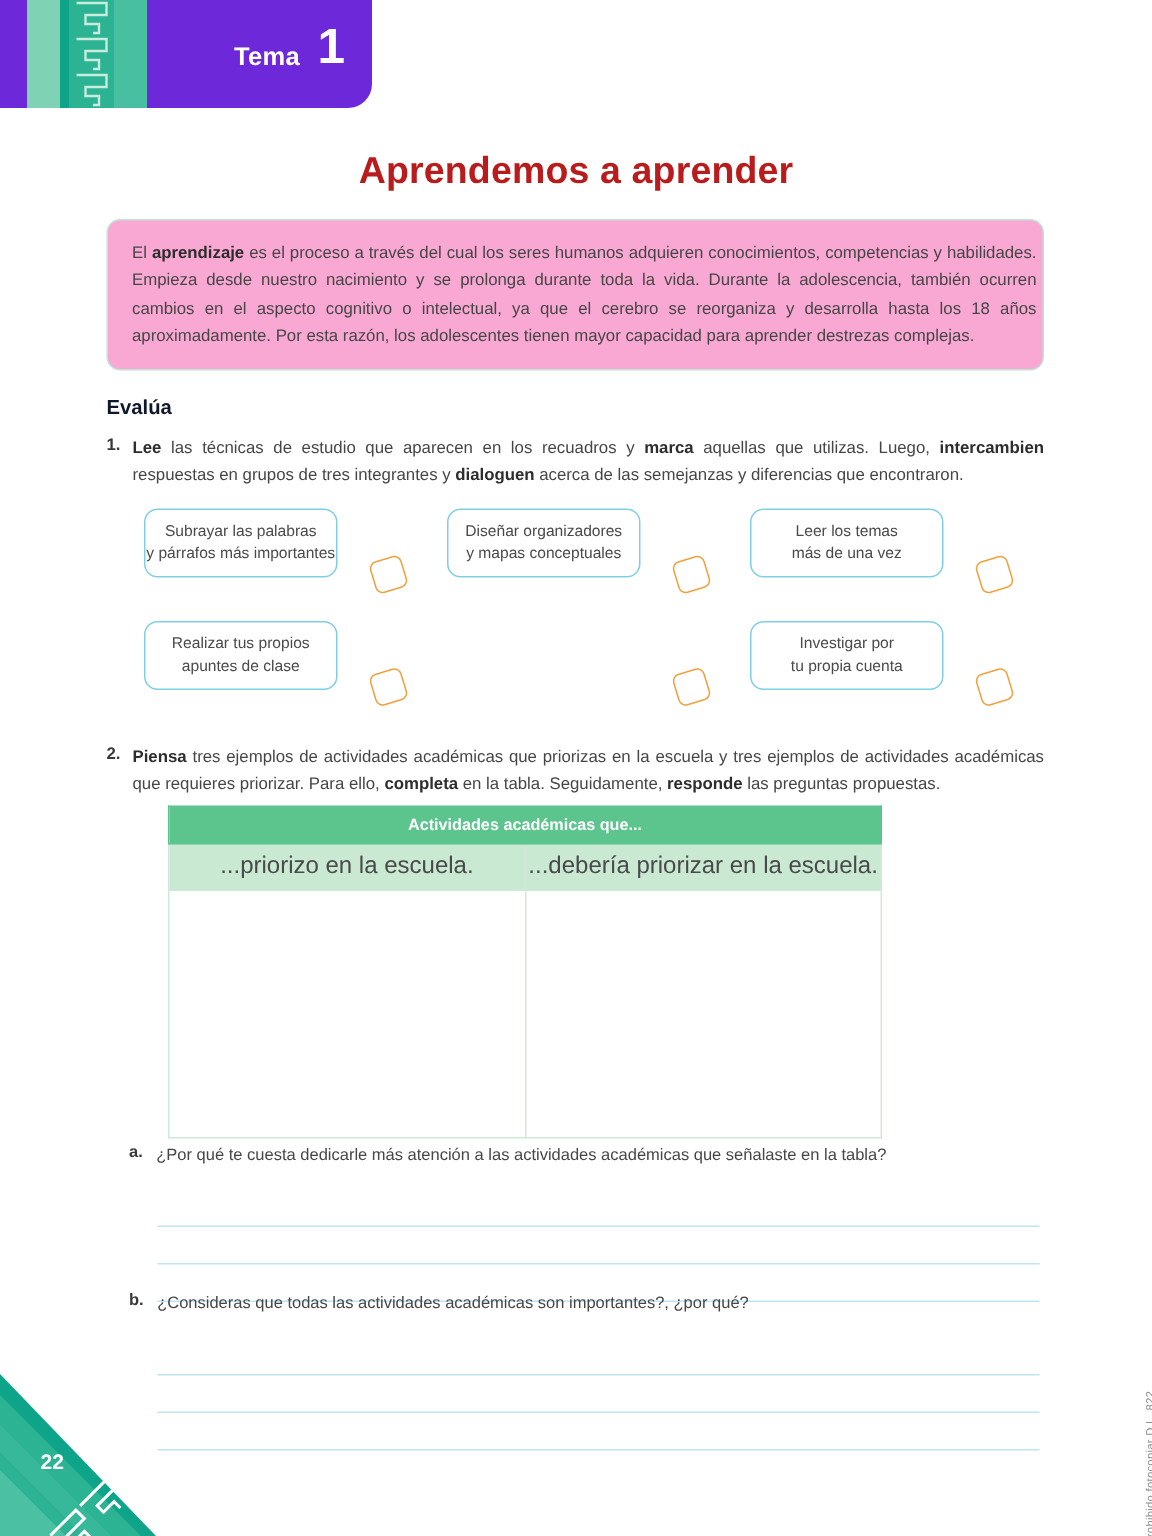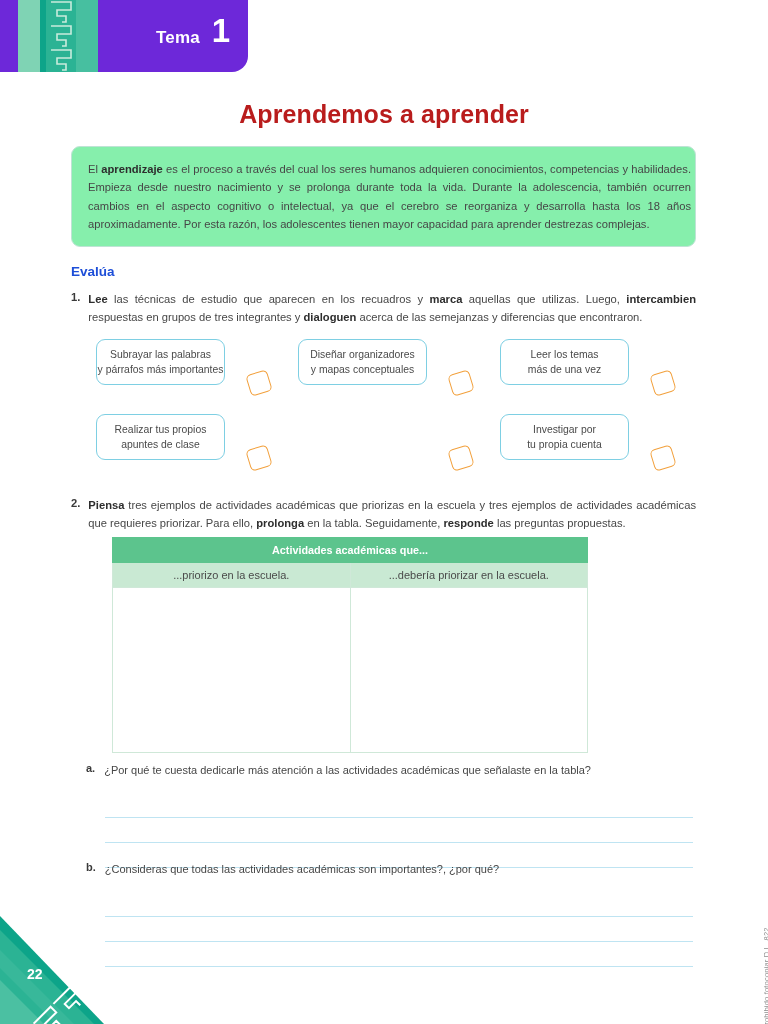--- a/index.html
+++ b/index.html
@@ -78,39 +78,39 @@
   
   .intro-box {
     position: absolute;
     left: 71px;
     top: 146px;
     width: 625px;
     box-sizing: border-box;
     border: 1.2px solid #bfe3d5;
     border-radius: 9px;
     padding: 13px 4px 12px 16px;
-    background: #86efac;
+    background: #f9a8d4;
   }
   .intro-text {
     font-size: 11.2px;
     line-height: 1.65;
     color: #464646;
     text-align: justify;
     margin: 0;
   }
   .intro-text b { font-weight: 700; color: #2d2d2d; }
 
   
   .evalua {
     position: absolute;
     left: 71px;
     top: 264px;
     font-size: 13.5px;
     font-weight: 700;
-    color: #1d4ed8;
+    color: #0f172a;
   }
 
   
   .exercise {
     position: absolute;
     display: flex;
     gap: 8px;
   }
   .ex-num {
     font-size: 11.2px;
@@ -187,21 +187,21 @@
     color: #ffffff;
     font-size: 10.8px;
     font-weight: 700;
     text-align: center;
     padding: 6px 0 6px 0;
     border: 1px solid #5cc48d;
   }
   .act-table .t-sub {
     background: #c9e9d3;
     color: #4a4a4a;
-    font-size: 11px;
+    font-size: 16px;
     font-weight: 400;
     text-align: center;
     padding: 6px 0 6px 0;
   }
   .act-table .t-cell {
     background: #ffffff;
     height: 162px;
   }
 
   
@@ -351,21 +351,21 @@
         <span>Investigar por</span><br>
         <span>tu propia cuenta</span>
       </span>
     </div>
     <div class="tech-check"></div>
   </div>
 </div>
 
 <div class="exercise exercise-2">
   <span class="ex-num">2.</span>
-  <span class="ex-body"><b>Piensa</b><span> tres ejemplos de actividades académicas que priorizas en la escuela y tres ejemplos de actividades académicas que requieres priorizar. Para ello, </span><b>prolonga</b><span> en la tabla. Seguidamente, </span><b>responde</b><span> las preguntas propuestas.</span></span>
+  <span class="ex-body"><b>Piensa</b><span> tres ejemplos de actividades académicas que priorizas en la escuela y tres ejemplos de actividades académicas que requieres priorizar. Para ello, </span><b>completa</b><span> en la tabla. Seguidamente, </span><b>responde</b><span> las preguntas propuestas.</span></span>
 </div>
 
 <table class="act-table">
   <thead>
     <tr>
       <th class="t-title" colspan="2">Actividades académicas que...</th>
     </tr>
     <tr>
       <th class="t-sub">...priorizo en la escuela.</th>
       <th class="t-sub">...debería priorizar en la escuela.</th>

